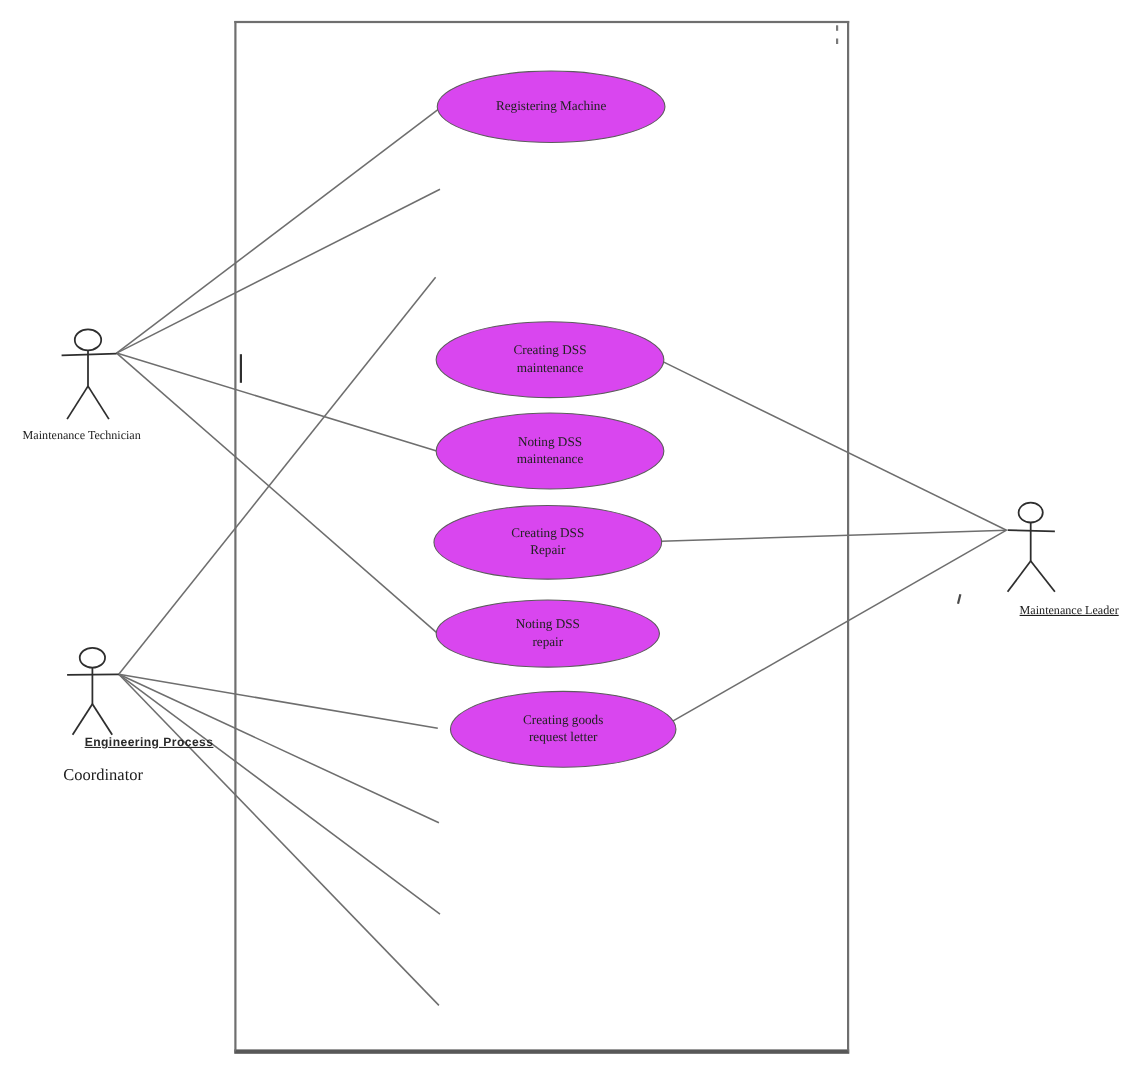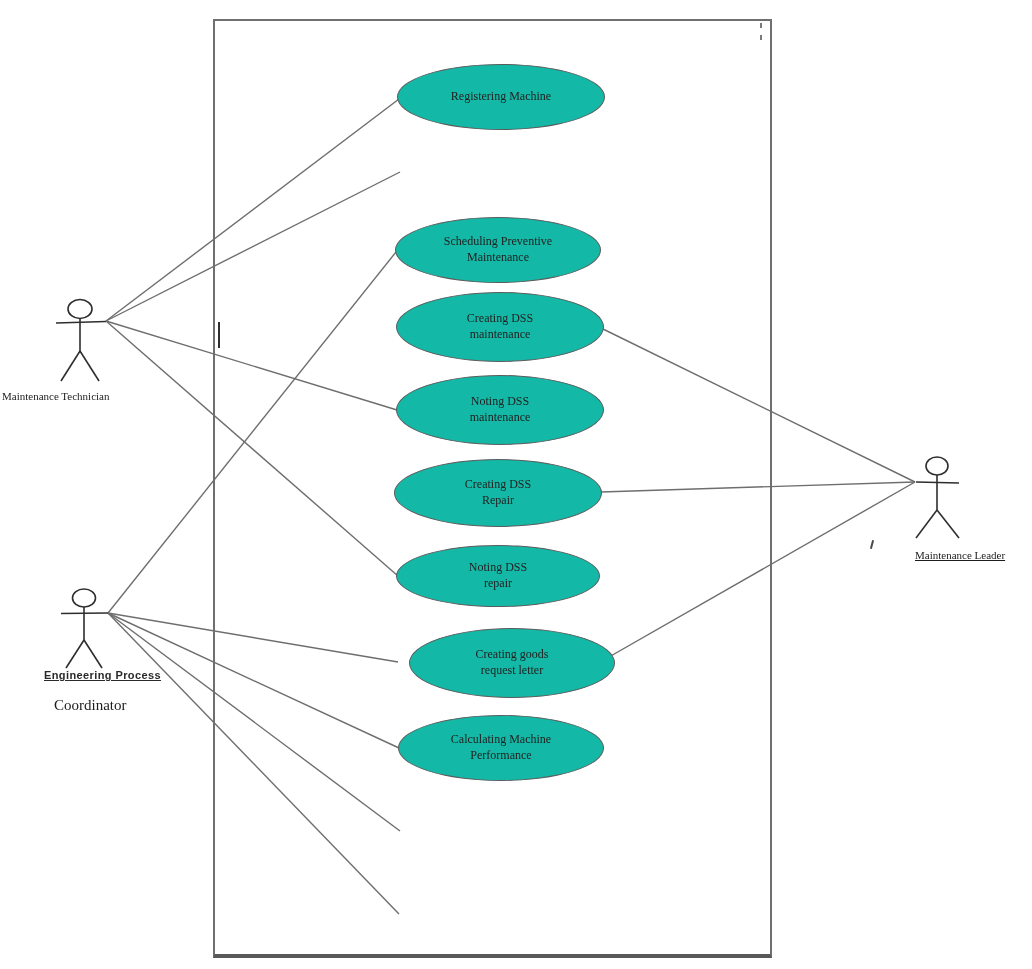--- a/index.html
+++ b/index.html
@@ -21,33 +21,33 @@
     position:absolute;left:219px;top:27px;width:450px;
     text-align:center;
     font-size:19px;font-weight:bold;color:#111111;
     letter-spacing:0.2px;
     z-index:3;
   }
   .usecase{
     position:absolute;
     border:1.5px solid #5c5c5c;
     border-radius:50%;
-    background:#14b8a6;
+    background:#d946ef;
     display:flex;align-items:center;justify-content:center;
     z-index:2;
     box-sizing:border-box;
   }
   .uc-label{
     white-space:pre-line;
     text-align:center;
     font-size:12px;line-height:1.3;color:#222222;
   }
   .actor-label{
     position:absolute;z-index:3;color:#1c1c1c;
-    text-align:left;font-size:11px;
+    text-align:right;font-size:11px;
   }
   .actor-label.sans{
     font-family:"Liberation Sans", sans-serif;
     font-weight:600;letter-spacing:0.4px;font-size:11px;color:#2a2a2a;
   }
   .actor-label.big-serif{
     font-size:15px;
     text-decoration-thickness:1px;text-underline-offset:2px;
   }
   .artifact{position:absolute;background:#555555;z-index:4;}
@@ -97,48 +97,40 @@
       <line x1="916" y1="482" x2="959" y2="483"></line>
       <line x1="937" y1="510" x2="916" y2="538"></line>
       <line x1="937" y1="510" x2="959" y2="538"></line>
     </g>
   </svg>
 
 
   <div class="usecase" style="left:397px;top:64px;width:208px;height:66px">
     <span class="uc-label">Registering Machine</span>
   </div>
-  <div class="usecase" style="left:395px;top:217px;width:206px;height:66px">
-    <span class="uc-label">Scheduling Preventive
-Maintenance</span>
-  </div>
   <div class="usecase" style="left:396px;top:292px;width:208px;height:70px">
     <span class="uc-label">Creating DSS
 maintenance</span>
   </div>
   <div class="usecase" style="left:396px;top:375px;width:208px;height:70px">
     <span class="uc-label">Noting DSS
 maintenance</span>
   </div>
   <div class="usecase" style="left:394px;top:459px;width:208px;height:68px">
     <span class="uc-label">Creating DSS
 Repair</span>
   </div>
   <div class="usecase" style="left:396px;top:545px;width:204px;height:62px">
     <span class="uc-label">Noting DSS
 repair</span>
   </div>
   <div class="usecase" style="left:409px;top:628px;width:206px;height:70px">
     <span class="uc-label">Creating goods
 request letter</span>
   </div>
-  <div class="usecase" style="left:398px;top:715px;width:206px;height:66px">
-    <span class="uc-label">Calculating Machine
-Performance</span>
-  </div>
 
   <div class="actor-label" style="left:2px;top:390px;width:126px;">Maintenance Technician</div>
   <div class="actor-label sans" style="left:44px;top:669px;width:150px;text-decoration:underline;">Engineering Process</div>
   <div class="actor-label big-serif" style="left:54px;top:697px;width:76px;">Coordinator</div>
   <div class="actor-label" style="left:915px;top:549px;width:102px;text-decoration:underline;">Maintenance Leader</div>
 
   <div class="artifact" style="left:218px;top:322px;width:2px;height:26px;background:#2f2f2f;"></div>
   <div class="artifact" style="left:760px;top:23px;width:2px;height:5px;background:#7a7a7a;"></div>
   <div class="artifact" style="left:760px;top:35px;width:2px;height:5px;background:#7a7a7a;"></div>
   <div class="artifact" style="left:871px;top:540px;width:2px;height:9px;transform:rotate(14deg);background:#4a4a4a;"></div>

